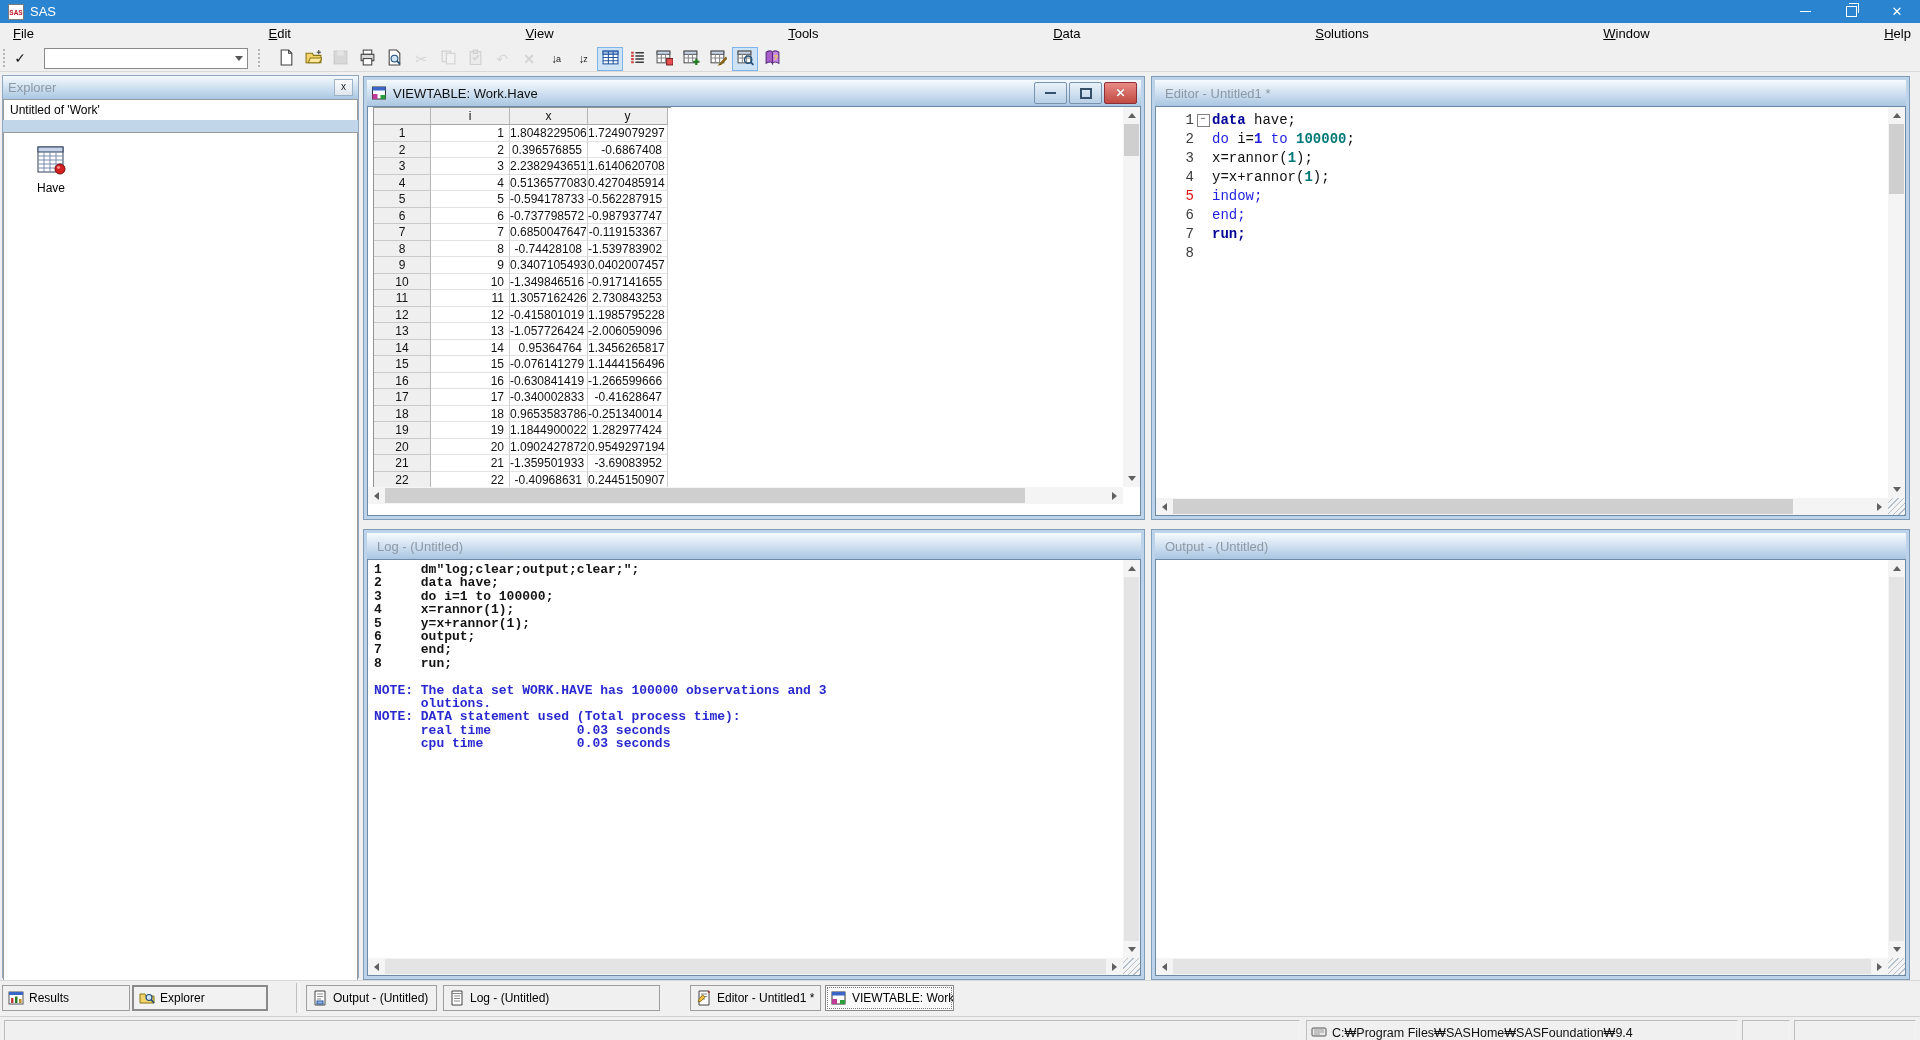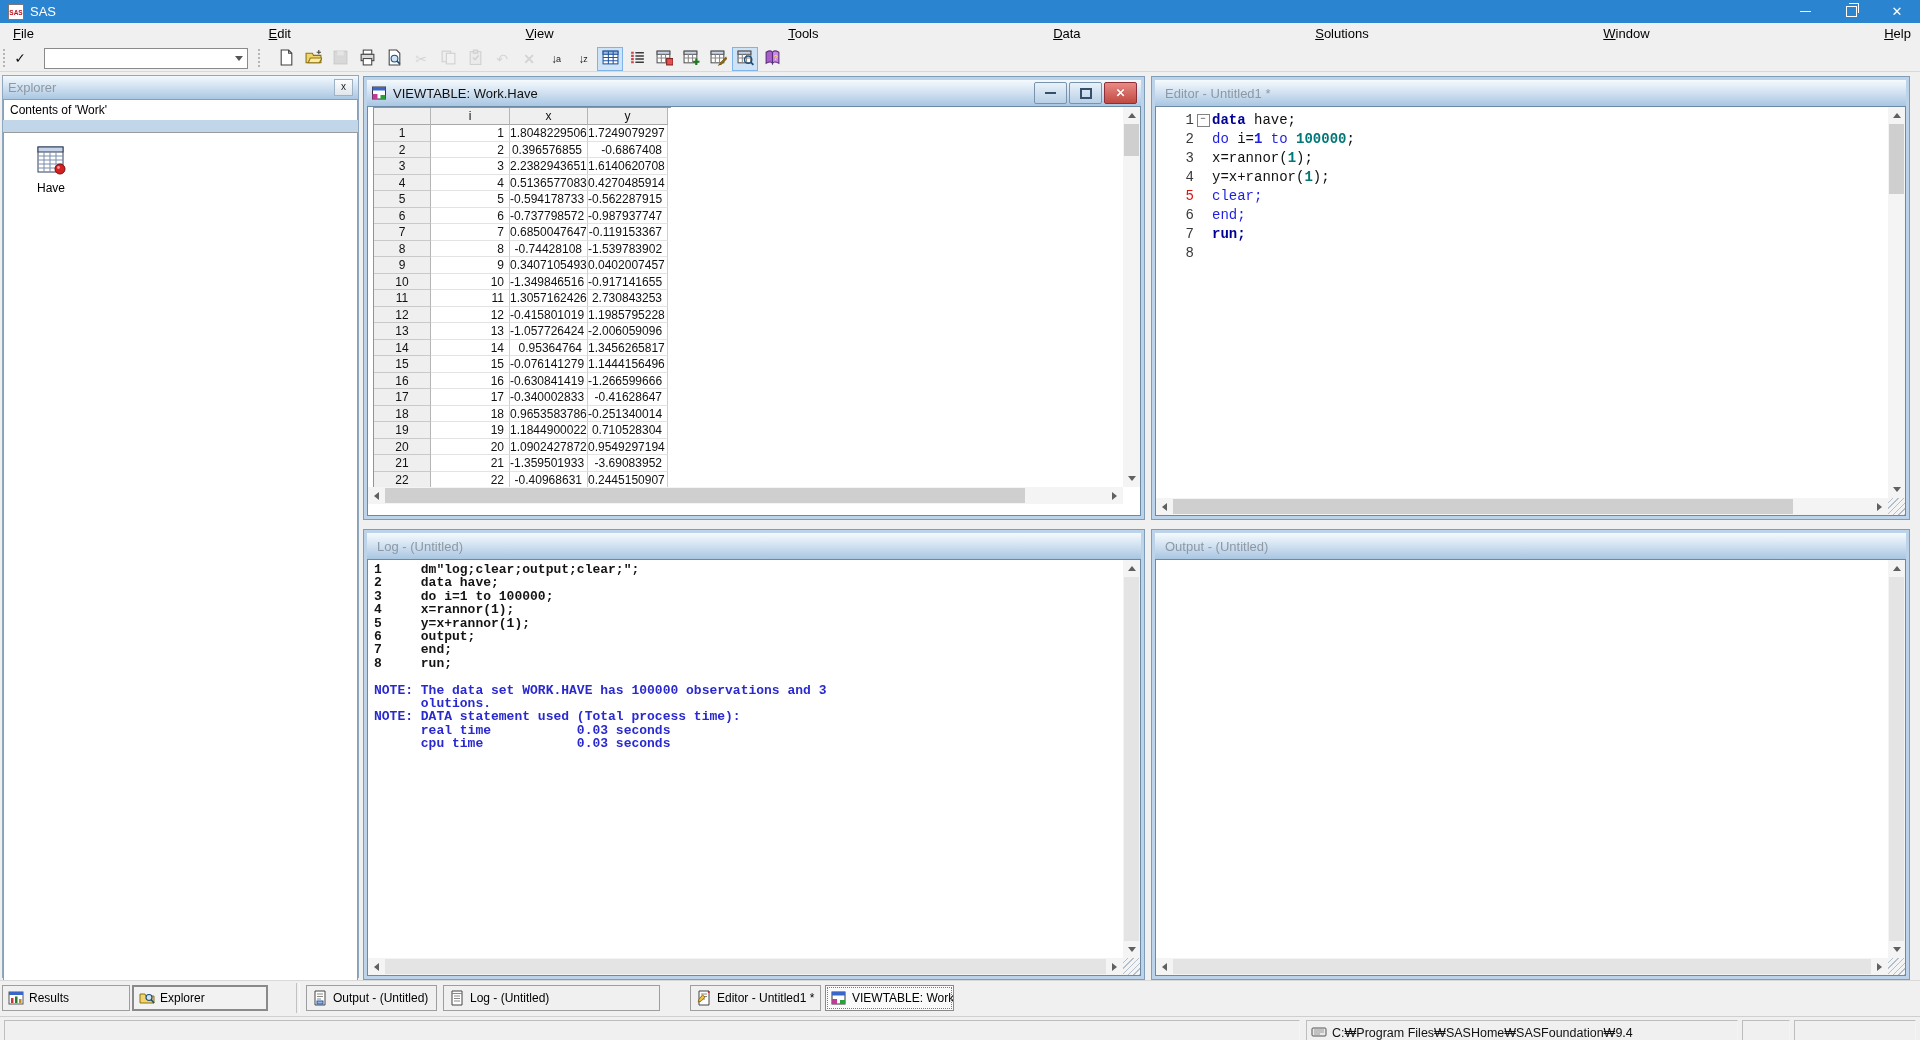--- a/index.html
+++ b/index.html
@@ -265,21 +265,21 @@
           </svg></span>
       </span></span>
 </div>
 
 <div class="abs panel" style="left:2px;top:75px;width:357px;height:903px;box-sizing:border-box;">
   <div class="ptitle">
     <span>Explorer</span>
     <span class="spacer"></span>
     <span class="xbtn">x</span>
   </div>
-  <div class="contents-bar">Contents of 'Work'</div>
+  <div class="contents-bar">Untitled of 'Work'</div>
   <div class="pcontent" style="height:852px;margin-top:12px;">
     <div class="ds-item">
       <svg viewBox="0 0 30 30">
         <rect x="2" y="2" width="25" height="25" fill="#fff" stroke="#30405a"></rect>
         <rect x="2" y="2" width="25" height="5" fill="#c7d3e8" stroke="#30405a"></rect>
         <path d="M2 11h25M2 15h25M2 19h25M2 23h25M8 7v20M14 7v20M20 7v20" stroke="#7a8db0" stroke-width="1"></path>
         <circle cx="24" cy="24" r="5" fill="#d42020" stroke="#7a0d0d"></circle>
         <circle cx="22.5" cy="22.5" r="1.4" fill="#ff9a9a"></circle>
       </svg>
       <div class="lbl">Have</div>
@@ -420,21 +420,21 @@
         <div class="vt-row">
           <div class="vt-cell c0">18</div>
           <div class="vt-cell c1">18</div>
           <div class="vt-cell c2">0.9653583786</div>
           <div class="vt-cell c3">-0.251340014</div>
         </div>
         <div class="vt-row">
           <div class="vt-cell c0">19</div>
           <div class="vt-cell c1">19</div>
           <div class="vt-cell c2">1.1844900022</div>
-          <div class="vt-cell c3">0.710528304</div>
+          <div class="vt-cell c3">1.282977424</div>
         </div>
         <div class="vt-row">
           <div class="vt-cell c0">20</div>
           <div class="vt-cell c1">20</div>
           <div class="vt-cell c2">1.0902427872</div>
           <div class="vt-cell c3">0.9549297194</div>
         </div>
         <div class="vt-row">
           <div class="vt-cell c0">21</div>
           <div class="vt-cell c1">21</div>
@@ -495,21 +495,21 @@
           <span class="ed-code"><span class="tk-pl">x=rannor(</span><span class="tk-nt">1</span><span class="tk-pl">);</span></span>
         </div>
         <div class="ed-line">
           <span class="ed-num">4</span>
           <span class="ed-fold"></span>
           <span class="ed-code"><span class="tk-pl">y=x+rannor(</span><span class="tk-nt">1</span><span class="tk-pl">);</span></span>
         </div>
         <div class="ed-line">
           <span class="ed-num red">5</span>
           <span class="ed-fold"></span>
-          <span class="ed-code"><span class="tk-kw2">clear;</span></span>
+          <span class="ed-code"><span class="tk-kw2">indow;</span></span>
         </div>
         <div class="ed-line">
           <span class="ed-num">6</span>
           <span class="ed-fold"></span>
           <span class="ed-code"><span class="tk-kw2">end;</span></span>
         </div>
         <div class="ed-line">
           <span class="ed-num">7</span>
           <span class="ed-fold"></span>
           <span class="ed-code"><span class="tk-kw1">run;</span></span>

